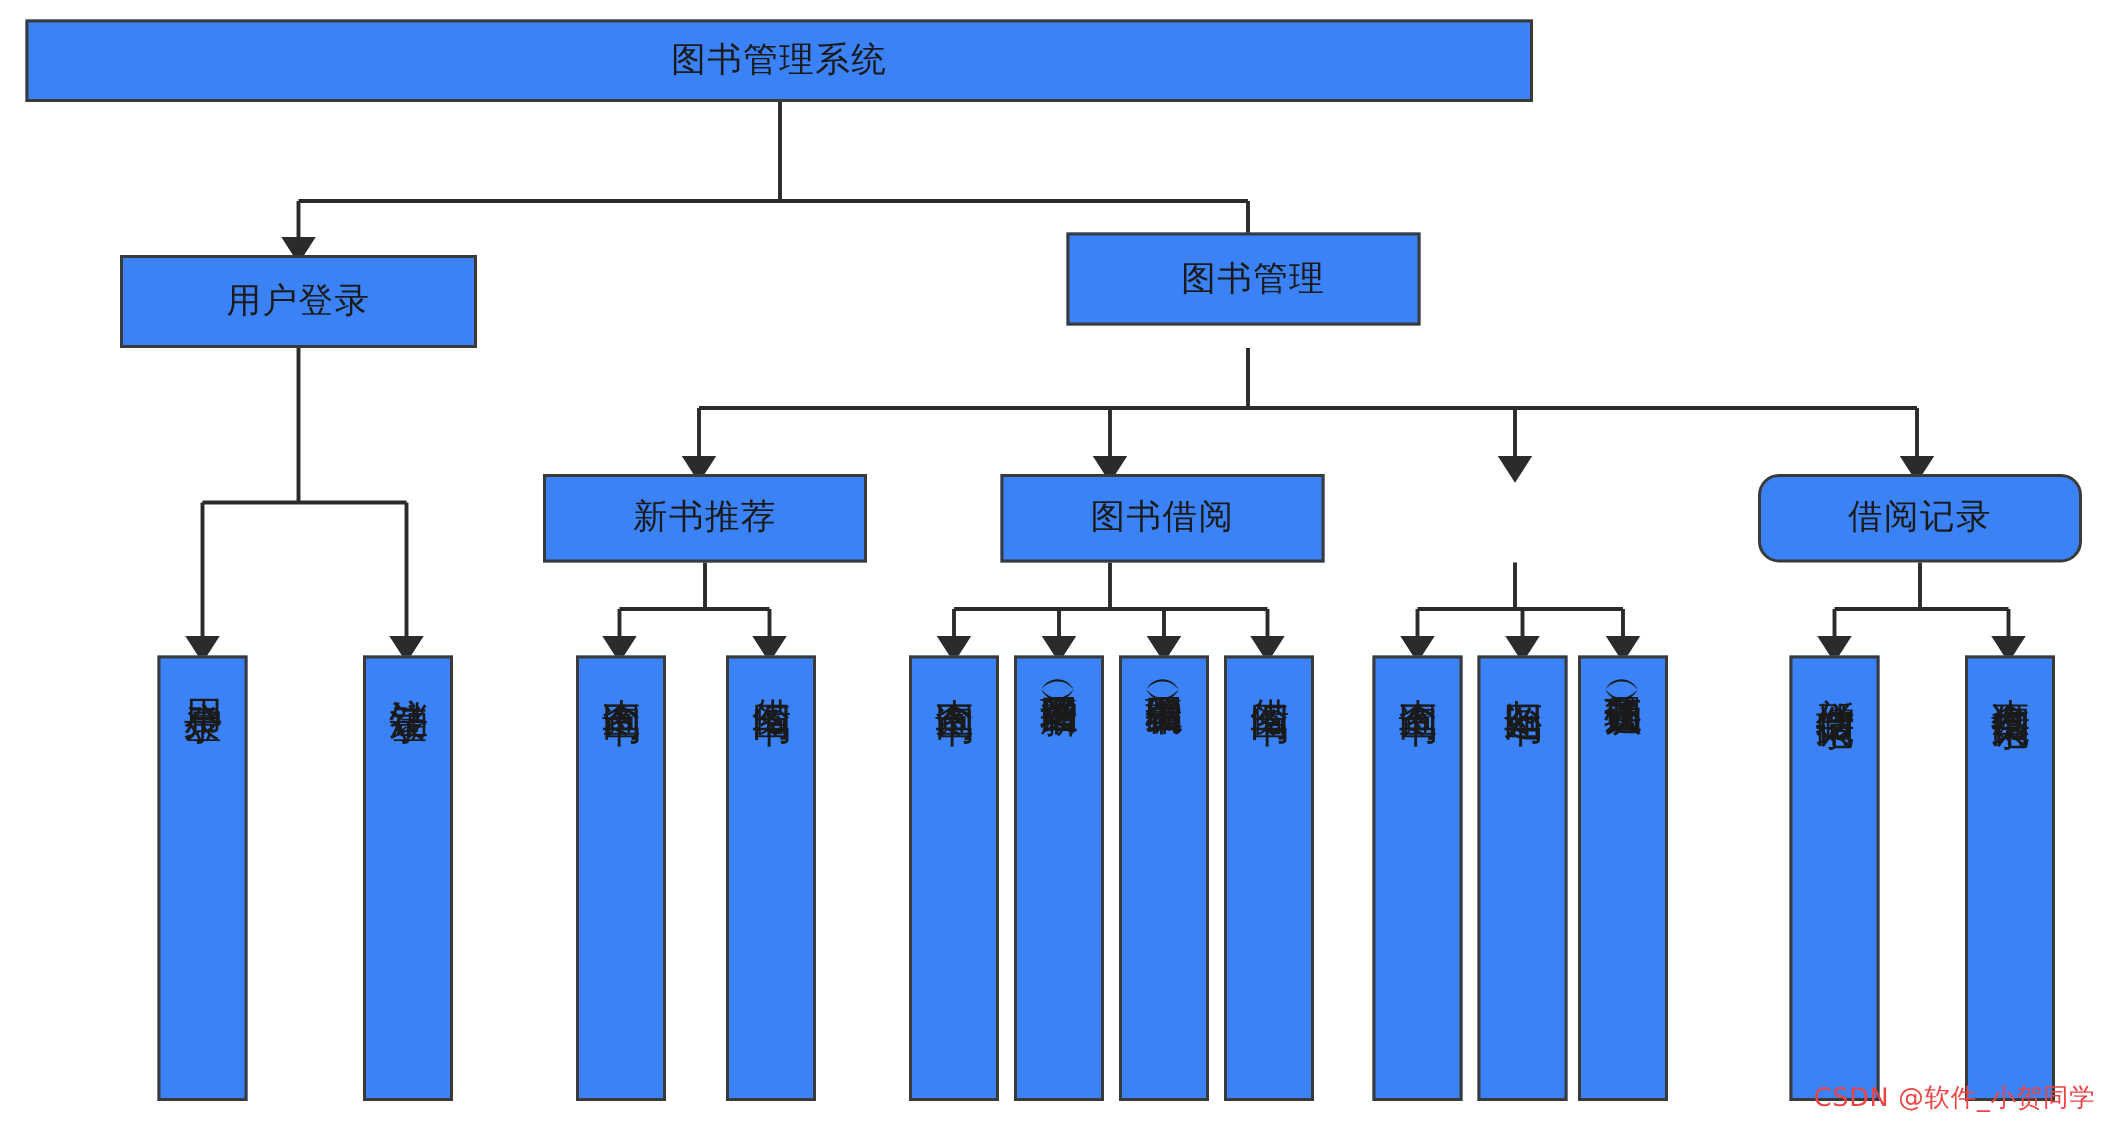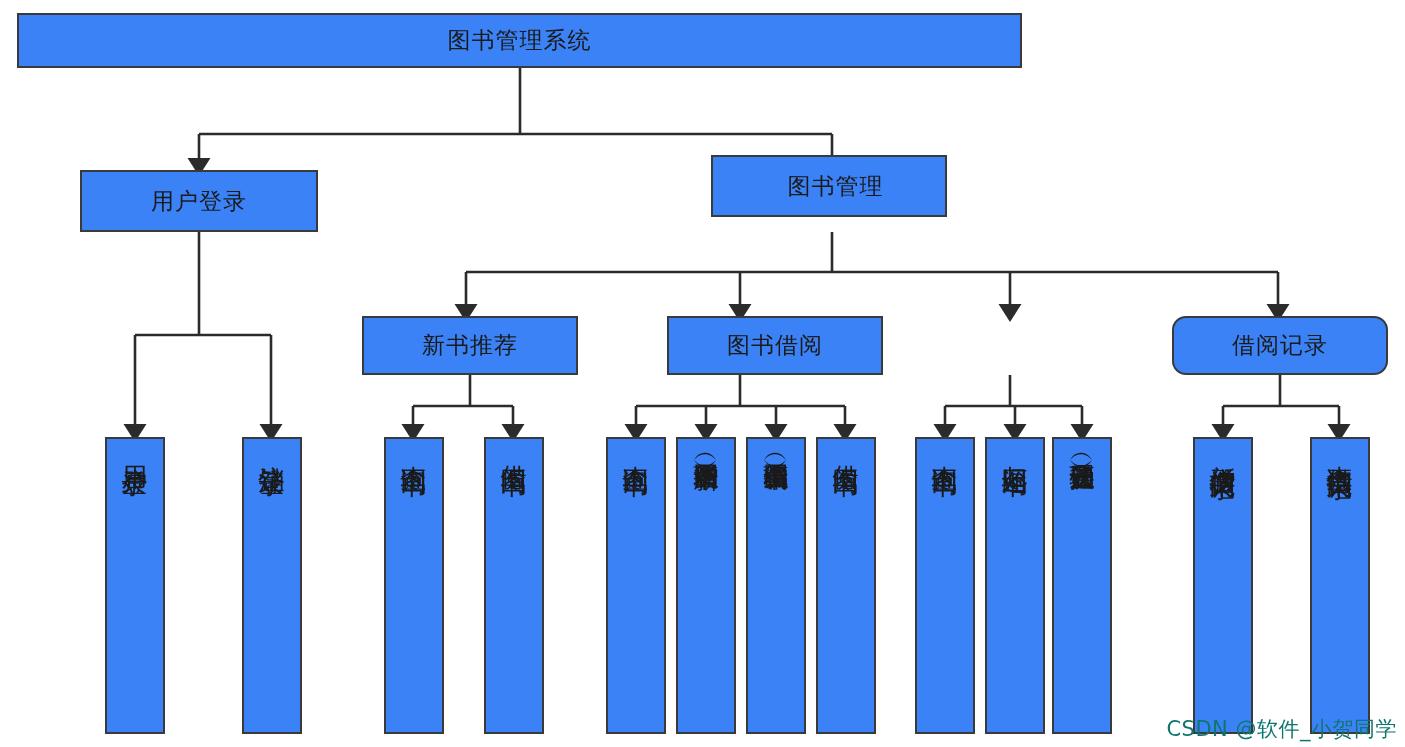--- a/index.html
+++ b/index.html
@@ -58,22 +58,22 @@
     white-space: nowrap;
   }
   .node.vertical.tall-text .node-label {
     font-size: 25px;
     letter-spacing: 0px;
   }
   .watermark {
     position: absolute;
     right: 8px;
     bottom: 4px;
-    font-size: 21px;
-    color: #0f766e;
+    font-size: 17px;
+    color: #ef4444;
     letter-spacing: 0.5px;
     white-space: nowrap;
     pointer-events: none;
   }
 </style>
 </head>
 <body>
 
 <div id="diagram-root">
 

